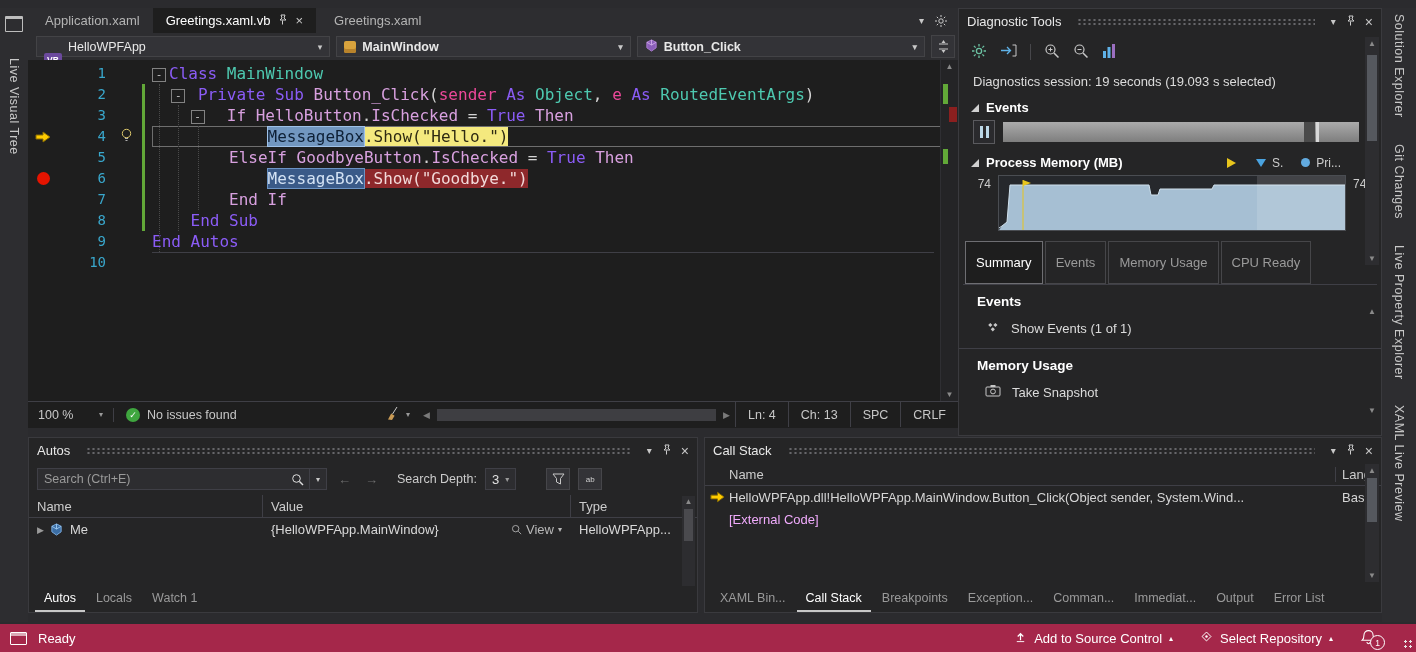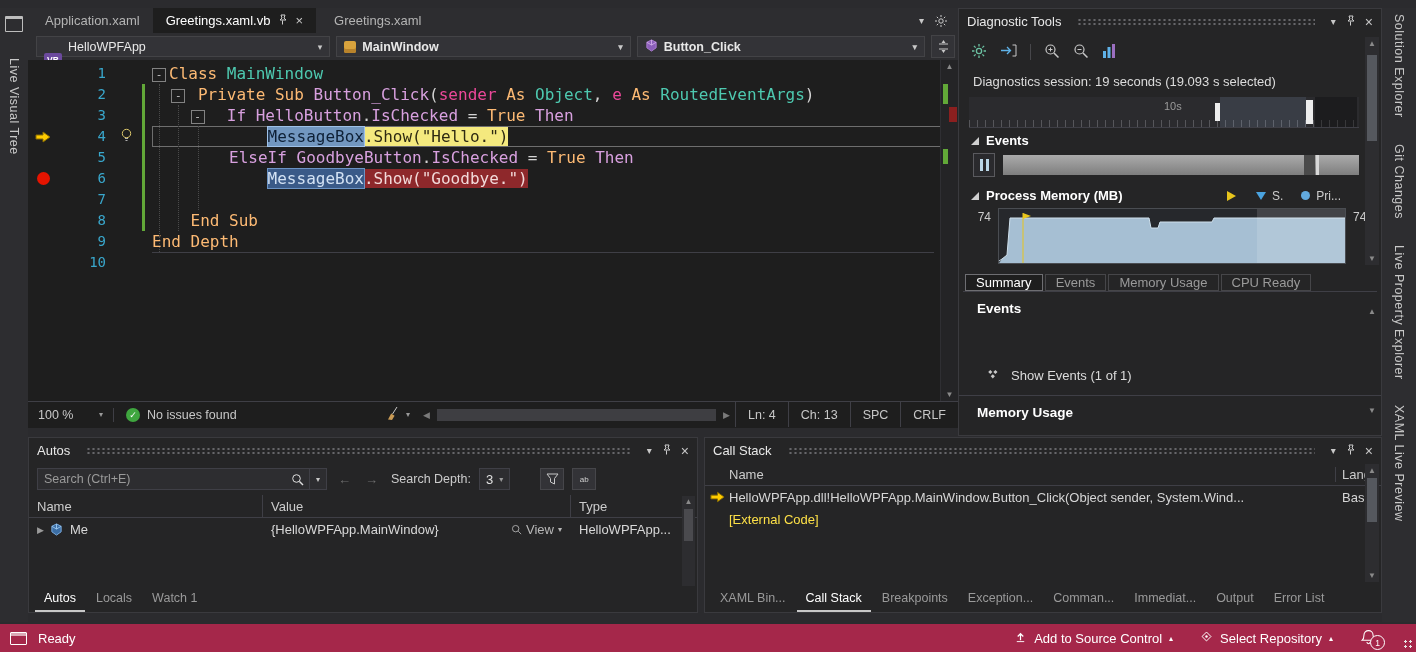--- a/index.html
+++ b/index.html
@@ -33,21 +33,21 @@
 
   #codewrap{position:relative;height:341px;background:#1e1e1e;overflow:hidden;padding-top:3px;box-sizing:border-box;}
   .crow{display:flex;height:21px;line-height:21px;}
   .gut{width:30px;display:flex;align-items:center;justify-content:center;flex:none;}
   .bpdot{width:13px;height:13px;border-radius:50%;background:#e51400;}
   .lnum{width:58px;flex:none;text-align:right;padding-right:10px;box-sizing:border-box;color:#39a7cc;font:14px/21px "DejaVu Sans Mono",monospace;}
   .chg{width:3px;flex:none;margin-left:26px;margin-right:7px;}
   .chg.on{background:#62a838;}
   .ltext{flex:1;white-space:pre;font:16px/21px "DejaVu Sans Mono",monospace;color:#d4d4d4;}
   .crow.cur .ltext{box-shadow:inset 0 0 0 1px #6e6e6e;}
-  .tk-kw{color:#fdba74;} .tk-ctrl{color:#d8a0df;} .tk-mem{color:#d8a0df;}
+  .tk-kw{color:#8b5cf6;} .tk-ctrl{color:#d8a0df;} .tk-mem{color:#d8a0df;}
   .tk-type{color:#4ec9b0;} .tk-param{color:#ec4899;} .tk-pln{color:#d4d4d4;}
   .tk-fold{display:inline-block;width:14px;height:14px;line-height:12px;text-align:center;border:1px solid #828282;color:#c8c8c8;font-size:11px;background:#1e1e1e;vertical-align:middle;margin-right:3px;box-sizing:border-box;}
   .tk-chipA{background:#7297c0;color:#0e2036;outline:1px solid #9ec1e8;}
   .tk-chipB{background:#3a5a88;color:#d3e2f4;outline:1px solid #6b93c4;}
   .tk-hlY{background:#f4e97e;color:#2e2a12;}
   .tk-hlR{background:#8e282b;color:#f2dada;}
   .guide{position:absolute;border-left:1px dotted #4a4a4a;width:0;}
   #endline{position:absolute;left:124px;right:24px;top:192px;border-top:1px solid #3f3f46;}
   #bulb{position:absolute;left:90px;top:67px;}
   #vscroll{position:absolute;right:0;top:0;bottom:0;width:17px;border-left:1px solid #2f2f33;background:#242426;}
@@ -89,24 +89,24 @@
   #evbar .dk{position:absolute;right:44px;top:0;bottom:0;width:11px;background:#4a4a4a;}
   #evbar .lt{position:absolute;right:40px;top:0;bottom:0;width:3px;background:#d8d8d8;}
   .legend{margin-left:auto;display:flex;align-items:center;gap:6px;padding-right:28px;font-size:12px;color:#cccccc;}
   .pennant{width:0;height:0;border-left:9px solid #e8c51c;border-top:5px solid transparent;border-bottom:5px solid transparent;}
   .btri{width:0;height:0;border-left:5px solid transparent;border-right:5px solid transparent;border-top:8px solid #4aa3e0;}
   .bdot{width:9px;height:9px;border-radius:50%;background:#62aadf;}
   #memrow{display:flex;align-items:flex-start;gap:7px;padding:2px 4px 0 12px;}
   .axlbl{color:#cccccc;font-size:12px;width:20px;padding-top:2px;}
   #memchart{position:relative;width:346px;height:54px;background:#26282c;border:1px solid #4a4d52;}
   .dtabs{display:flex;gap:2px;margin:10px 4px 0;border-bottom:1px solid #3f3f46;padding:0 0 0 2px;}
-  .dtab{border:1px solid #464649;padding:0 10px;color:#9a9a9a;font-size:13px;background:#252526;}
+  .dtab{border:1px solid #464649;padding:13px 10px;color:#9a9a9a;font-size:13px;background:#252526;}
   .dtab.active{color:#ffffff;border-color:#6e6e72;background:#1e1e1e;}
   .sumhead{font-weight:bold;color:#ffffff;font-size:13.5px;padding:9px 0 4px 18px;}
-  .sumrow{display:flex;align-items:center;gap:11px;padding:7px 0 7px 26px;color:#dcdcdc;margin-top:40px;}
+  .sumrow{display:flex;align-items:center;gap:11px;padding:7px 0 7px 26px;color:#dcdcdc;}
   #sumdiv{border-top:1px solid #3f3f46;margin-top:4px;}
   .dscroll{position:absolute;width:14px;background:#2d2d30;}
   .dscroll .sa{position:absolute;left:0;right:0;text-align:center;color:#8a8a8a;font-size:8px;}
   .dthumb{position:absolute;left:2px;right:2px;background:#55585e;}
 
   
   #autos{left:28px;top:437px;width:670px;height:176px;}
   #callstack{left:704px;top:437px;width:678px;height:176px;}
   .atool{display:flex;align-items:center;padding:3px 8px;gap:8px;height:26px;}
   .searchwrap{display:flex;align-items:center;width:290px;height:22px;background:#2d2d30;border:1px solid #3f3f46;box-sizing:border-box;}
@@ -253,32 +253,33 @@
               <span class="bpdot"></span>
             </span>
             <span class="lnum">6</span>
             <span class="chg on"></span>
             <span class="ltext"><span class="tk-sp">            </span><span class="tk-chipB">MessageBox</span><span class="tk-hlR">.Show("Goodbye.")</span></span>
           </div>
           <div class="crow">
             <span class="gut"></span>
             <span class="lnum">7</span>
             <span class="chg on"></span>
+            <span class="ltext"><span class="tk-sp">        </span><span class="tk-ctrl">End If</span></span>
           </div>
           <div class="crow">
             <span class="gut"></span>
             <span class="lnum">8</span>
             <span class="chg on"></span>
             <span class="ltext"><span class="tk-sp">    </span><span class="tk-kw">End Sub</span></span>
           </div>
           <div class="crow">
             <span class="gut"></span>
             <span class="lnum">9</span>
             <span class="chg"></span>
-            <span class="ltext"><span class="tk-kw">End Depth</span></span>
+            <span class="ltext"><span class="tk-kw">End Autos</span></span>
           </div>
           <div class="crow">
             <span class="gut"></span>
             <span class="lnum">10</span>
             <span class="chg"></span>
             <span class="ltext"></span>
           </div>
         </div>
     <div class="guide" style="left:131px;top:24px;height:168px;"></div>
     <div class="guide" style="left:150px;top:45px;height:126px;"></div>
@@ -377,27 +378,20 @@
     </span>
     <span>
       <svg width="16" height="16" viewBox="0 0 16 16">
             <rect x="1" y="8" width="3" height="7" fill="#5fb2e8"></rect>
             <rect x="5.5" y="4" width="3" height="11" fill="#5fb2e8"></rect>
             <rect x="10" y="1" width="3" height="14" fill="#9b6fc0"></rect>
           </svg>
     </span>
   </div>
   <div id="sessionTxt">Diagnostics session: 19 seconds (19.093 s selected)</div>
-  <div id="timeline">
-    <span id="tickLabel">10s</span>
-    <div class="selzone" style="left:251px;width:86px;"></div>
-    <div class="handle" style="left:246px;top:6px;width:5px;height:18px;"></div>
-    <div class="handle" style="left:337px;top:3px;width:7px;height:24px;"></div>
-    <div class="darkzone" style="left:346px;right:2px;"></div>
-  </div>
   <div class="sect">
     <span class="tri"></span>
     <span class="sectlbl">Events</span>
   </div>
   <div id="evtrack">
     <span class="evicon">
           <i></i>
           <i></i>
         </span>
     <div id="evbar">
@@ -487,21 +481,21 @@
       <span style="padding-right:5px;display:flex;">
         <svg width="13" height="13" viewBox="0 0 13 13">
               <circle cx="5.5" cy="5.5" r="3.8" fill="none" stroke="#e0e0e0"></circle>
               <path d="M8.5 8.5l3.5 3.5" stroke="#e0e0e0" stroke-width="1.4"></path>
             </svg>
       </span>
       <span class="ssplit">▾</span>
     </div>
     <span class="navarr">←</span>
     <span class="navarr">→</span>
-    <span style="color:#cccccc;font-size:12.5px;margin-left:2px;">Search Depth:</span>
+    <span style="color:#cccccc;font-size:12.5px;margin-left:8px;">Search Depth:</span>
     <div class="depthbox">
       <span>3</span>
       <span style="font-size:8px;color:#9a9a9a;">▾</span>
     </div>
     <span style="width:14px;"></span>
     <div class="toolbtn">
       <svg width="13" height="12" viewBox="0 0 13 12">
             <path d="M1 1h11L8.5 5.5V11l-4-2V5.5z" fill="none" stroke="#c8c8c8"></path>
           </svg>
     </div>
@@ -578,21 +572,21 @@
   </div>
   <div class="csrow">
     <div class="cs-gut">
       <svg width="15" height="12" viewBox="0 0 16 12">
             <path d="M1 4h7V1l7 5-7 5V8H1z" fill="#ffcc00" stroke="#8a6d00"></path>
           </svg>
     </div>
     <div class="cs-name"><span>HelloWPFApp.dll!HelloWPFApp.MainWindow.Button_Click(Object sender, System.Wind...</span></div>
     <div class="cs-lang" style="border-left-color:transparent;"><span>Bas...</span></div>
   </div>
-  <div class="csrow" style="color:#fde047;">
+  <div class="csrow" style="color:#f0abfc;">
     <div class="cs-gut"></div>
     <div class="cs-name"><span>[External Code]</span></div>
     <div class="cs-lang" style="border-left-color:transparent;"><span></span></div>
   </div>
   <div class="dscroll" style="right:2px;top:26px;height:118px;">
     <span class="sa" style="top:2px;">▲</span>
     <div class="dthumb" style="top:14px;height:44px;"></div>
     <span class="sa" style="bottom:2px;">▼</span>
   </div>
   <div class="btabs">

